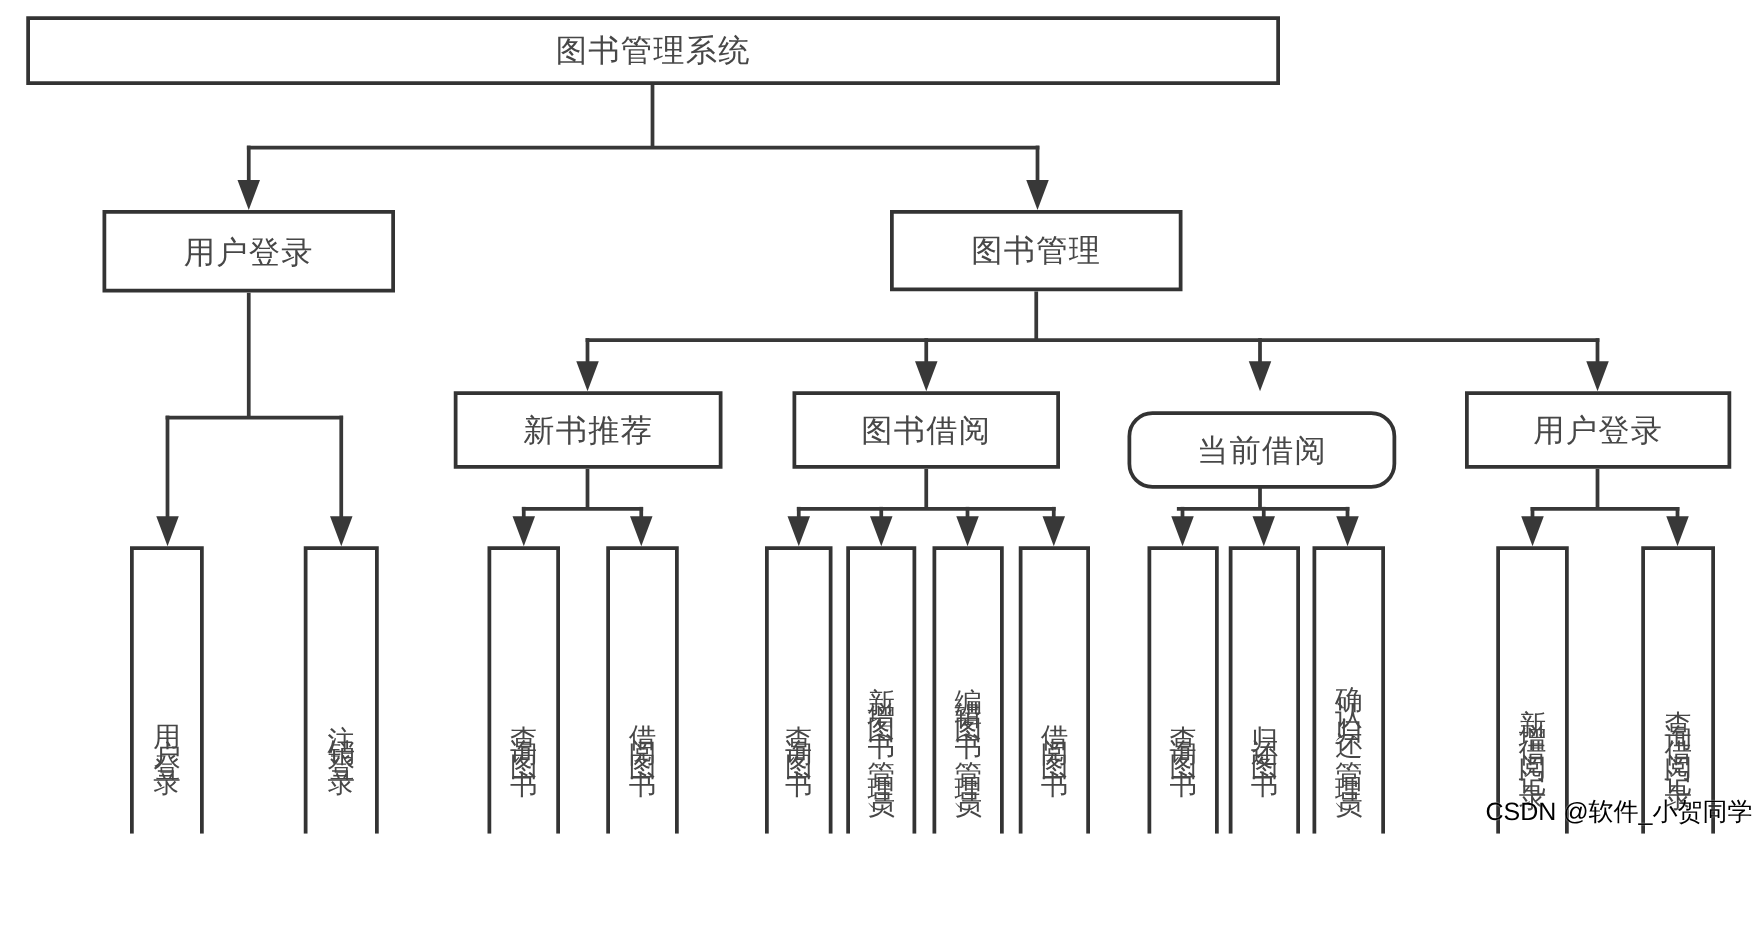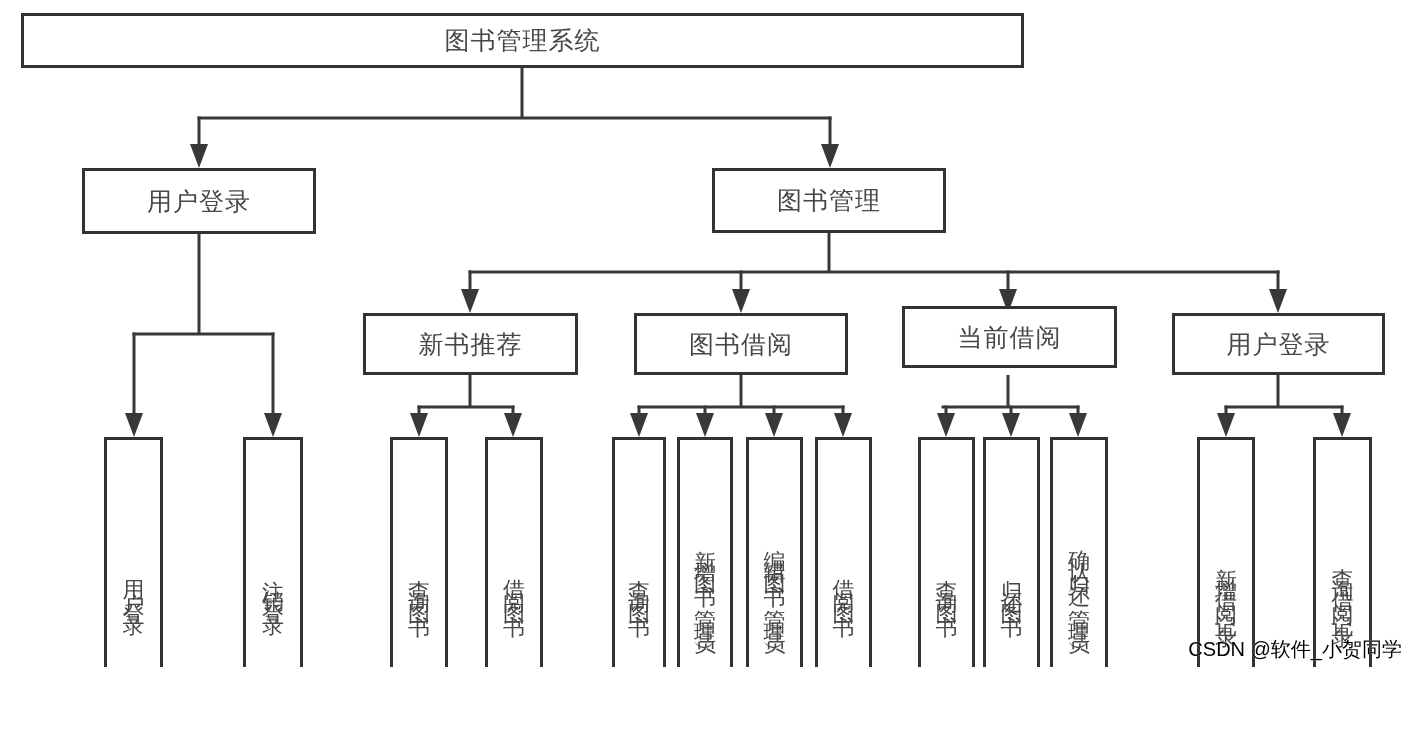--- a/index.html
+++ b/index.html
@@ -137,21 +137,21 @@
   <div class="node h" style="left:712px; top:168px; width:234px; height:65px;">
     <span>图书管理</span>
   </div>
 
   <div class="node h" style="left:363px; top:313px; width:215px; height:62px;">
     <span>新书推荐</span>
   </div>
   <div class="node h" style="left:634px; top:313px; width:214px; height:62px;">
     <span>图书借阅</span>
   </div>
-  <div class="node h" style="left:902px; top:306px; width:215px; height:62px;">
+  <div class="node h" style="left:902px; top:329px; width:215px; height:62px;border-radius:20px;">
     <span>当前借阅</span>
   </div>
   <div class="node h" style="left:1172px; top:313px; width:213px; height:62px;">
     <span>用户登录</span>
   </div>
 
   <div class="node v" style="left:104px; top:437px; width:59px; height:298px;">
     <span>用户登录</span>
   </div>
   <div class="node v" style="left:243px; top:437px; width:60px; height:298px;">

